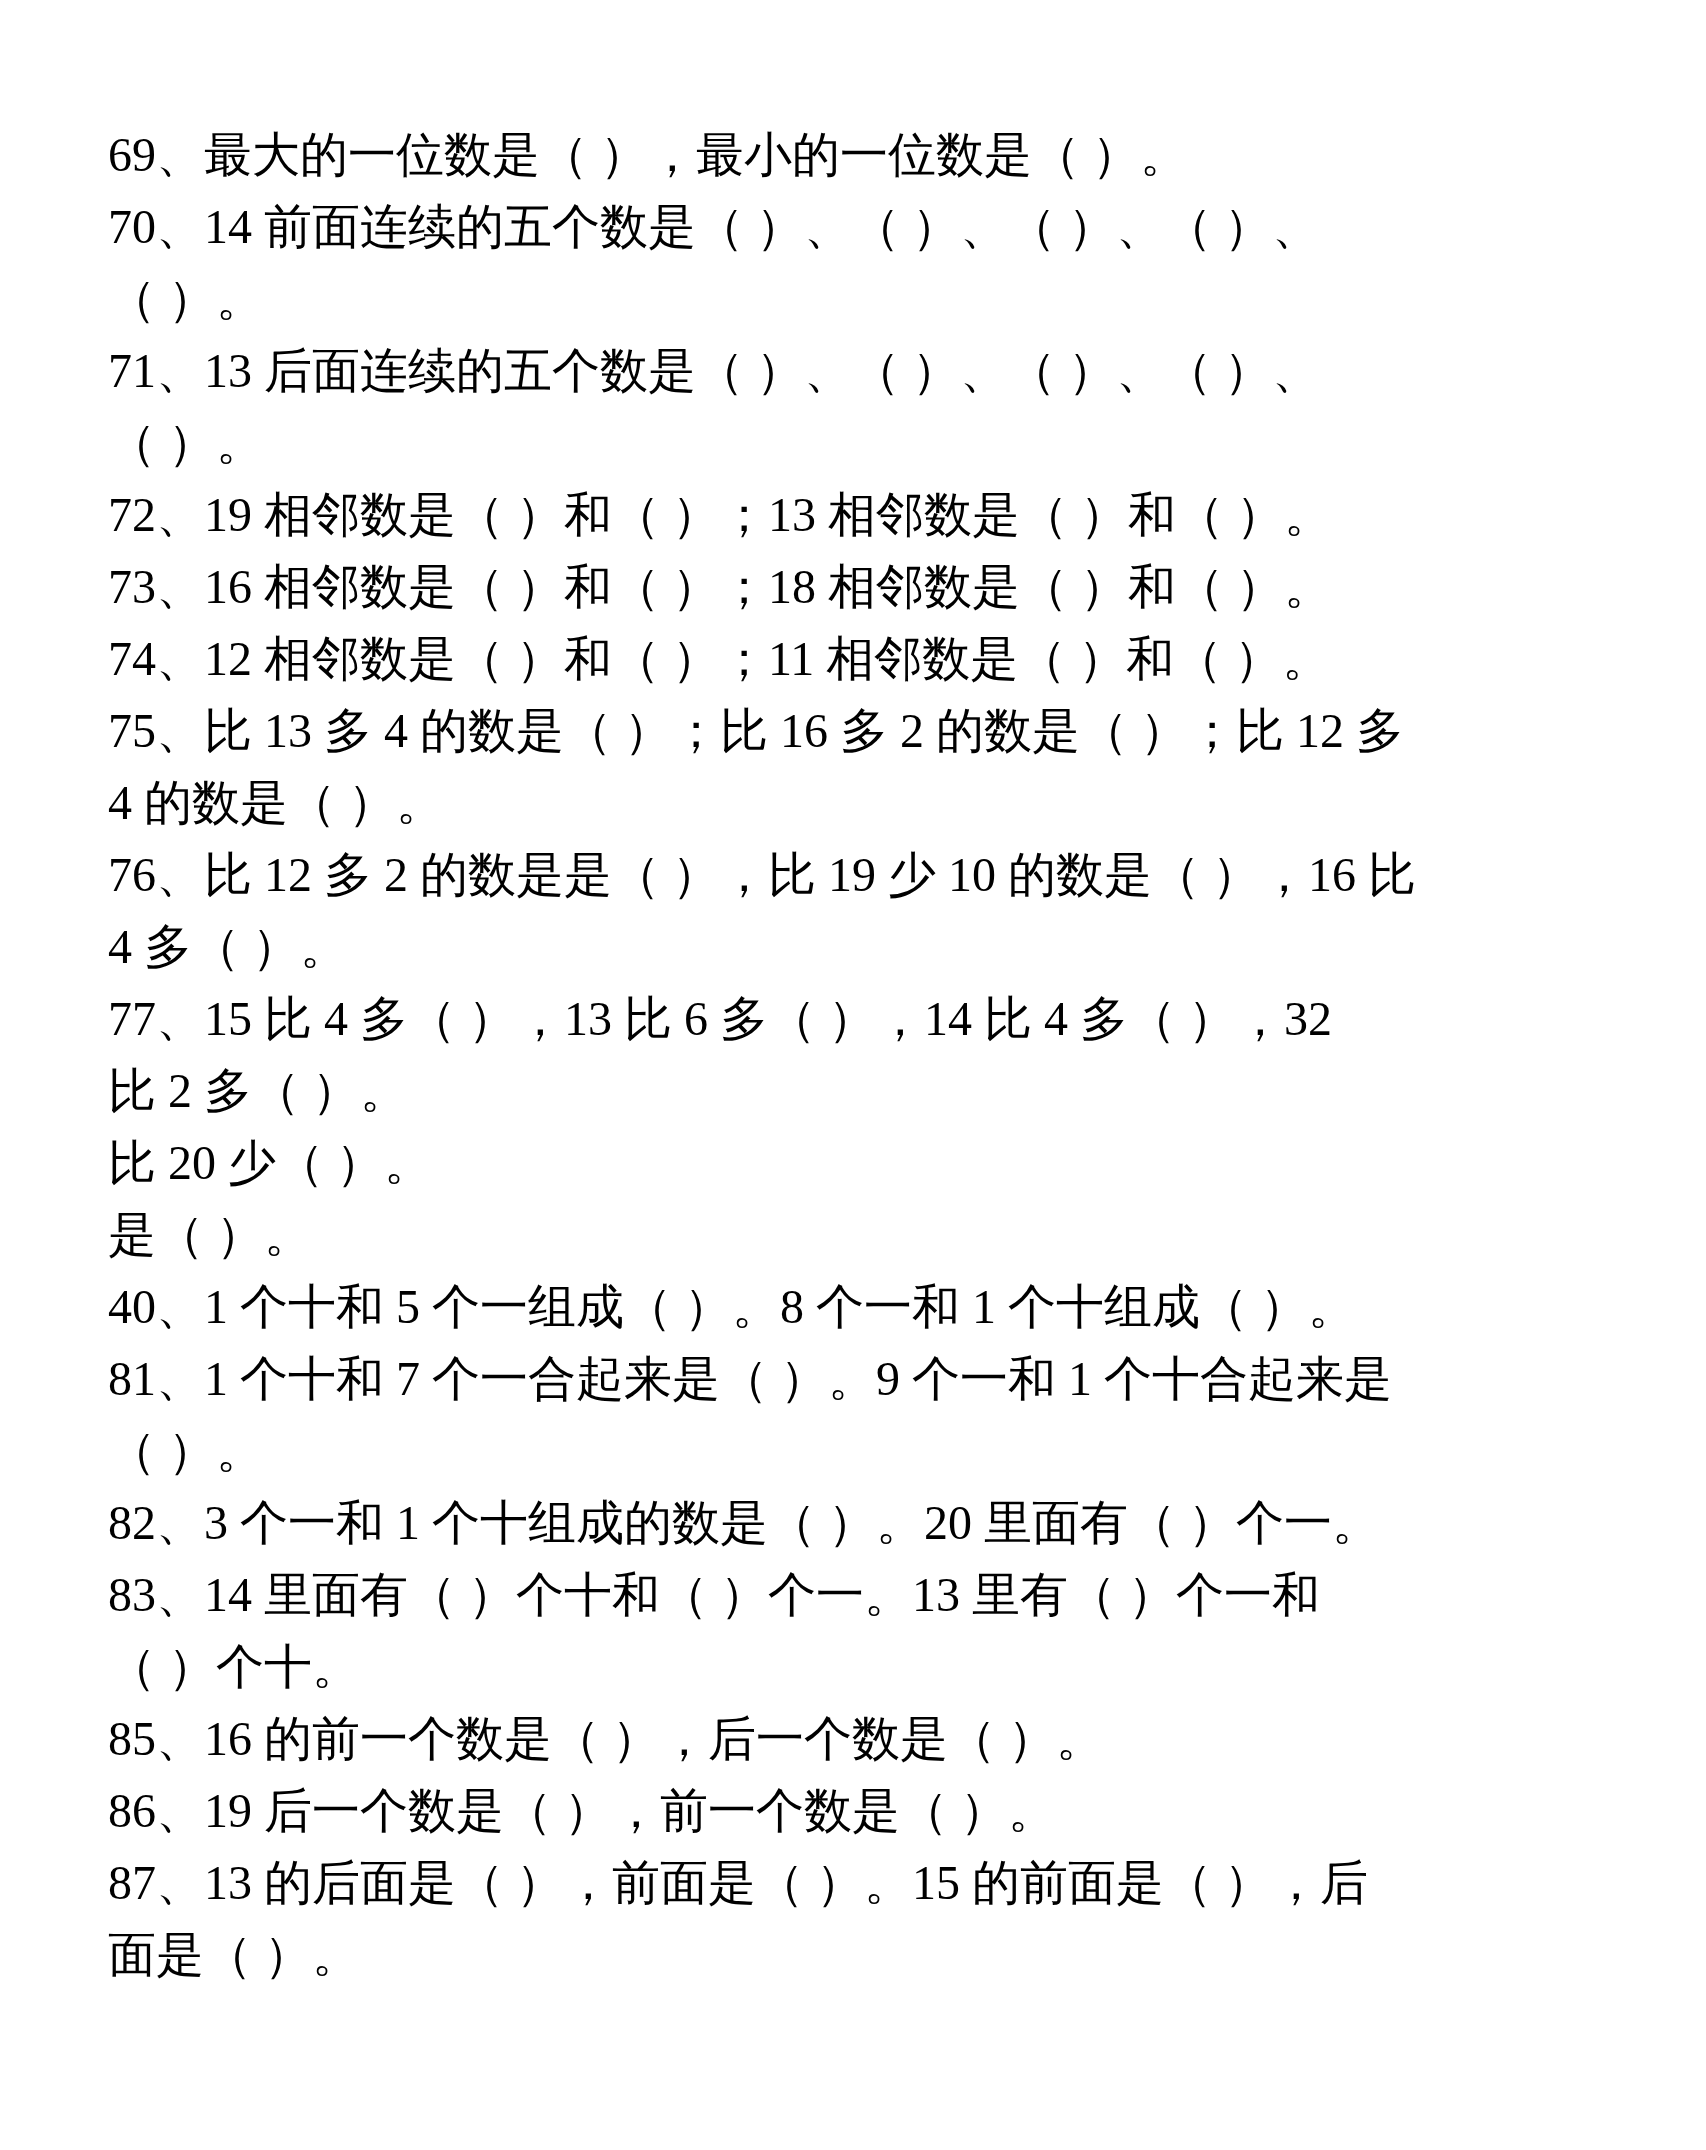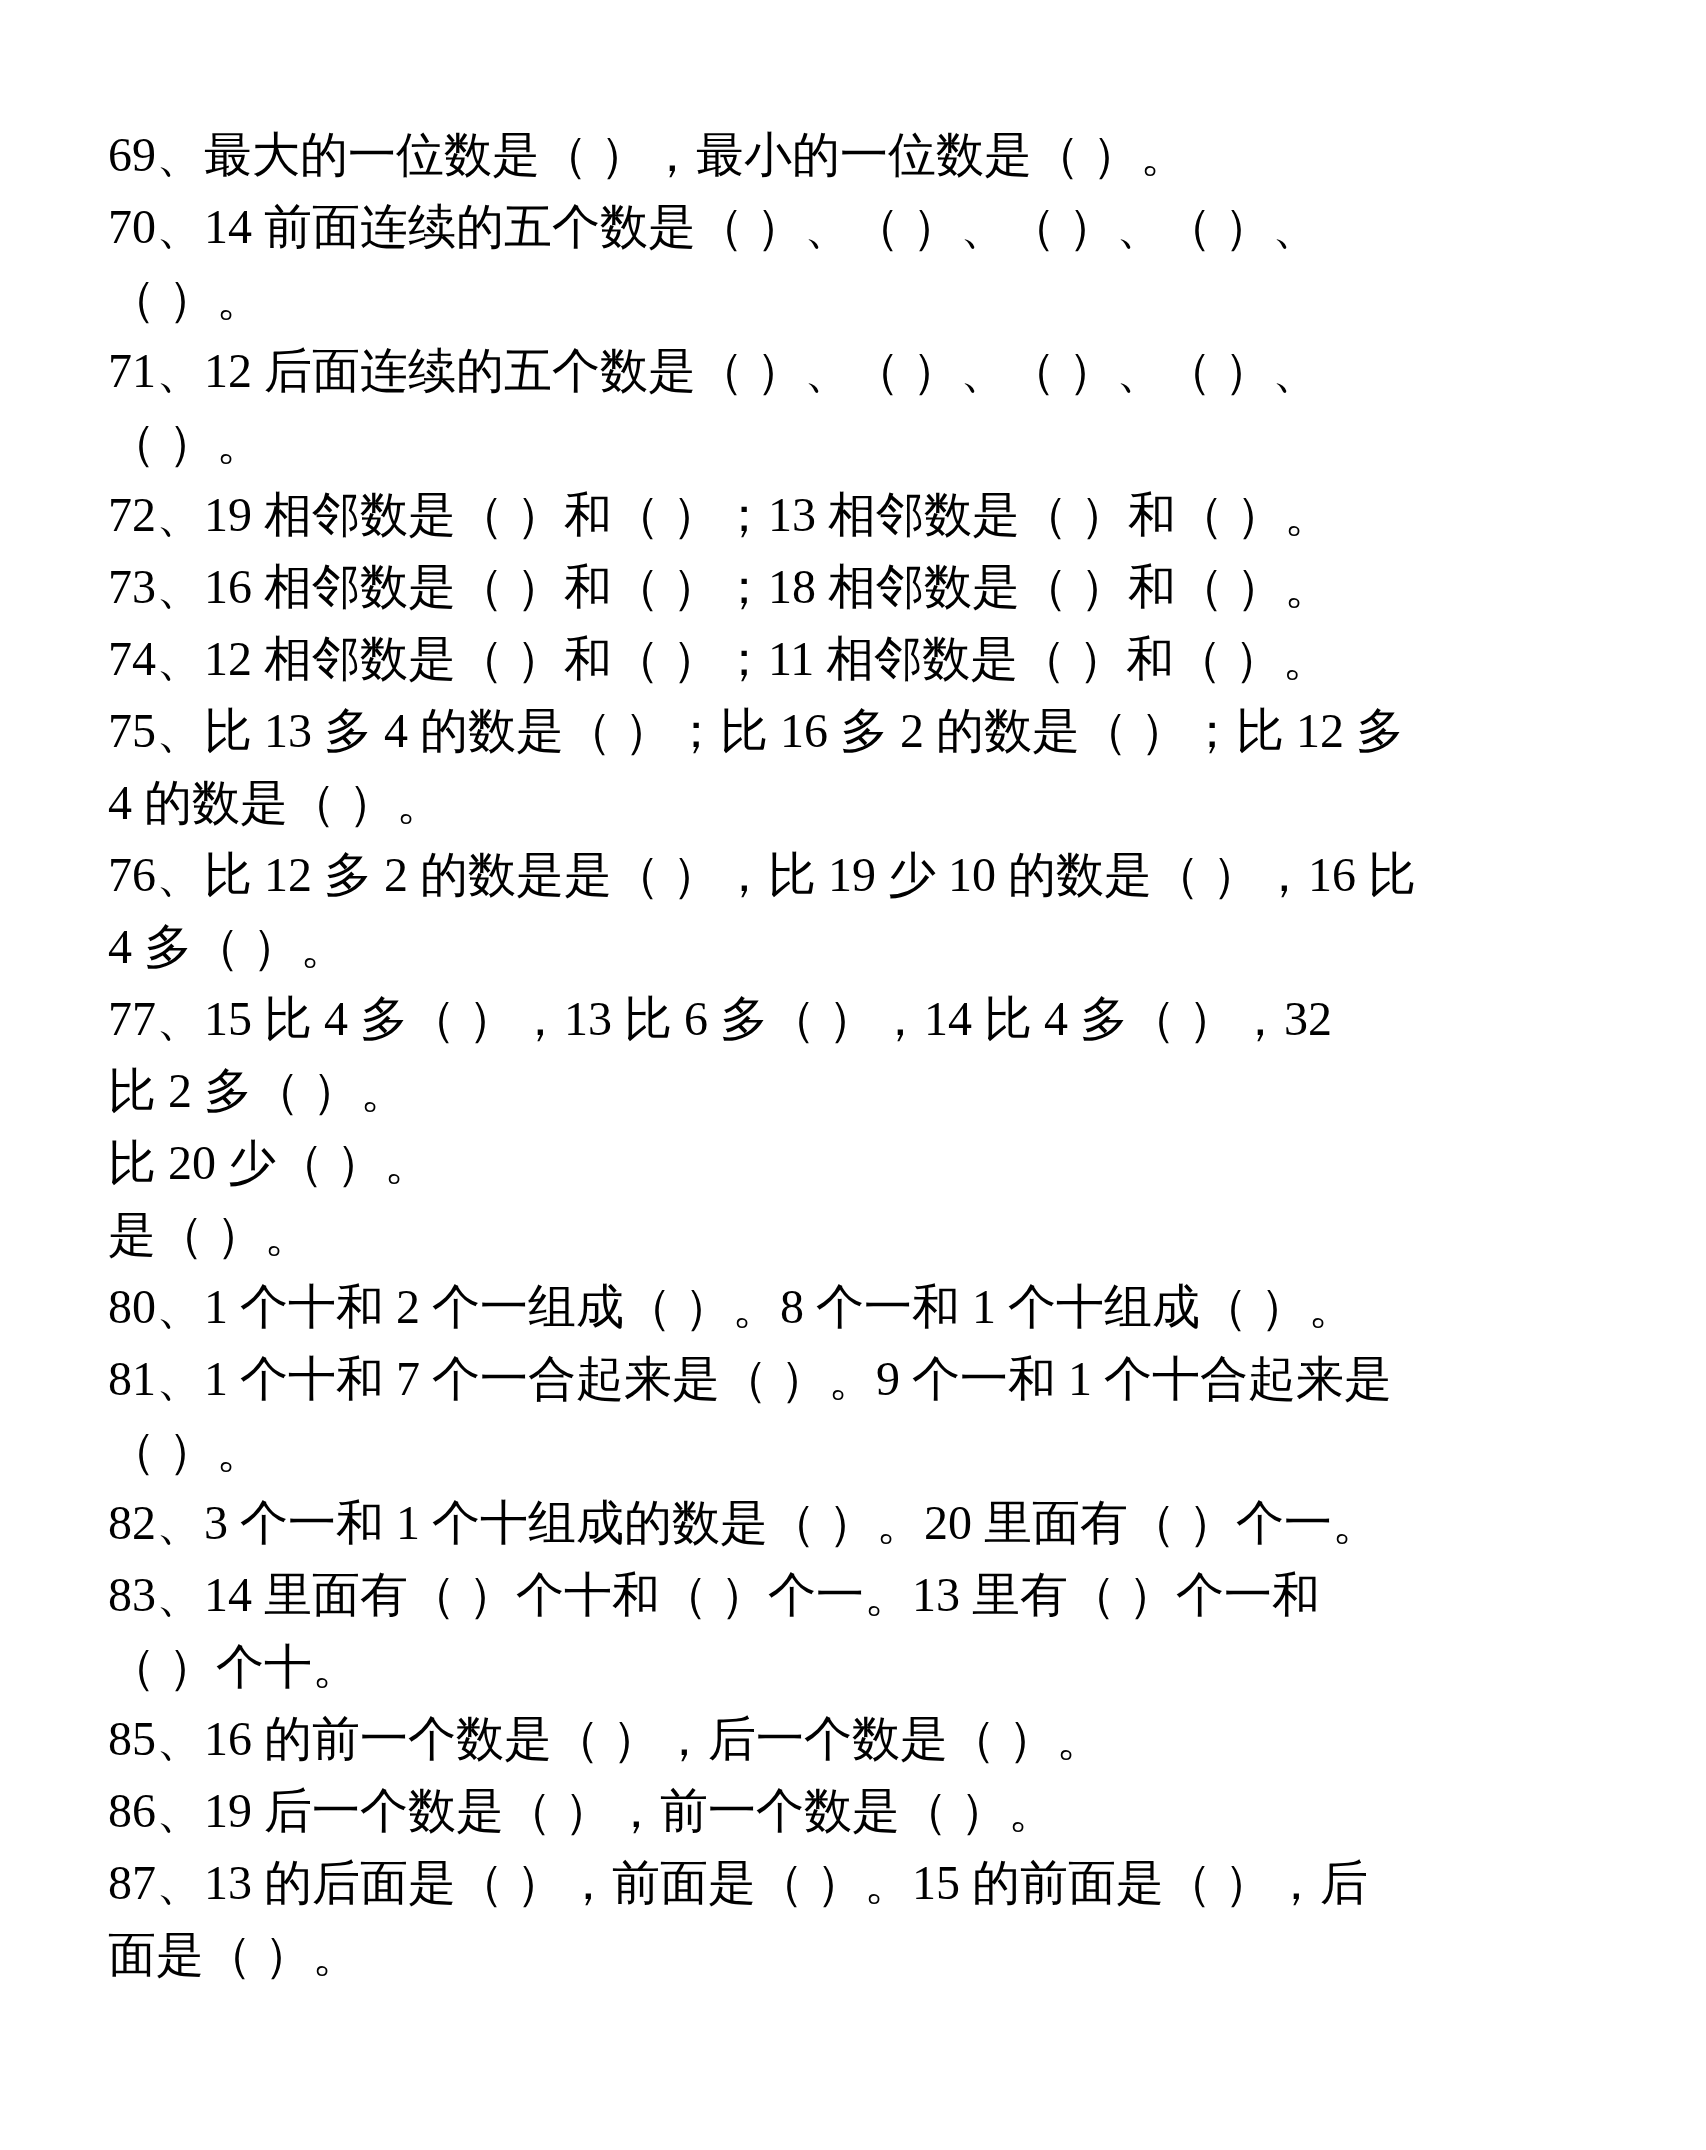--- a/index.html
+++ b/index.html
@@ -33,34 +33,34 @@
 </style>
 </head>
 <body>
 
 <div class="page">
 
   <div class="content">
       <div class="line">69、最大的一位数是（ ），最小的一位数是（ ）。</div>
       <div class="line">70、14 前面连续的五个数是（ ）、（ ）、（ ）、（ ）、</div>
       <div class="line">（ ）。</div>
-      <div class="line">71、12 后面连续的五个数是（ ）、（ ）、（ ）、（ ）、</div>
+      <div class="line">71、13 后面连续的五个数是（ ）、（ ）、（ ）、（ ）、</div>
       <div class="line">（ ）。</div>
       <div class="line">72、19 相邻数是（ ）和（ ）；13 相邻数是（ ）和（ ）。</div>
       <div class="line">73、16 相邻数是（ ）和（ ）；18 相邻数是（ ）和（ ）。</div>
       <div class="line">74、12 相邻数是（ ）和（ ）；11 相邻数是（ ）和（ ）。</div>
       <div class="line">75、比 13 多 4 的数是（ ）；比 16 多 2 的数是（ ）；比 12 多</div>
       <div class="line">4 的数是（ ）。</div>
       <div class="line">76、比 12 多 2 的数是是（ ），比 19 少 10 的数是（ ），16 比</div>
       <div class="line">4 多（ ）。</div>
       <div class="line">77、15 比 4 多（ ），13 比 6 多（ ），14 比 4 多（ ），32</div>
       <div class="line">比 2 多（ ）。</div>
       <div class="line">比 20 少（ ）。</div>
       <div class="line">是（ ）。</div>
-      <div class="line">80、1 个十和 2 个一组成（ ）。8 个一和 1 个十组成（ ）。</div>
+      <div class="line">40、1 个十和 5 个一组成（ ）。8 个一和 1 个十组成（ ）。</div>
       <div class="line">81、1 个十和 7 个一合起来是（ ）。9 个一和 1 个十合起来是</div>
       <div class="line">（ ）。</div>
       <div class="line">82、3 个一和 1 个十组成的数是（ ）。20 里面有（ ）个一。</div>
       <div class="line">83、14 里面有（ ）个十和（ ）个一。13 里有（ ）个一和</div>
       <div class="line">（ ）个十。</div>
       <div class="line">85、16 的前一个数是（ ），后一个数是（ ）。</div>
       <div class="line">86、19 后一个数是（ ），前一个数是（ ）。</div>
       <div class="line">87、13 的后面是（ ），前面是（ ）。15 的前面是（ ），后</div>
       <div class="line">面是（ ）。</div>
     </div>

